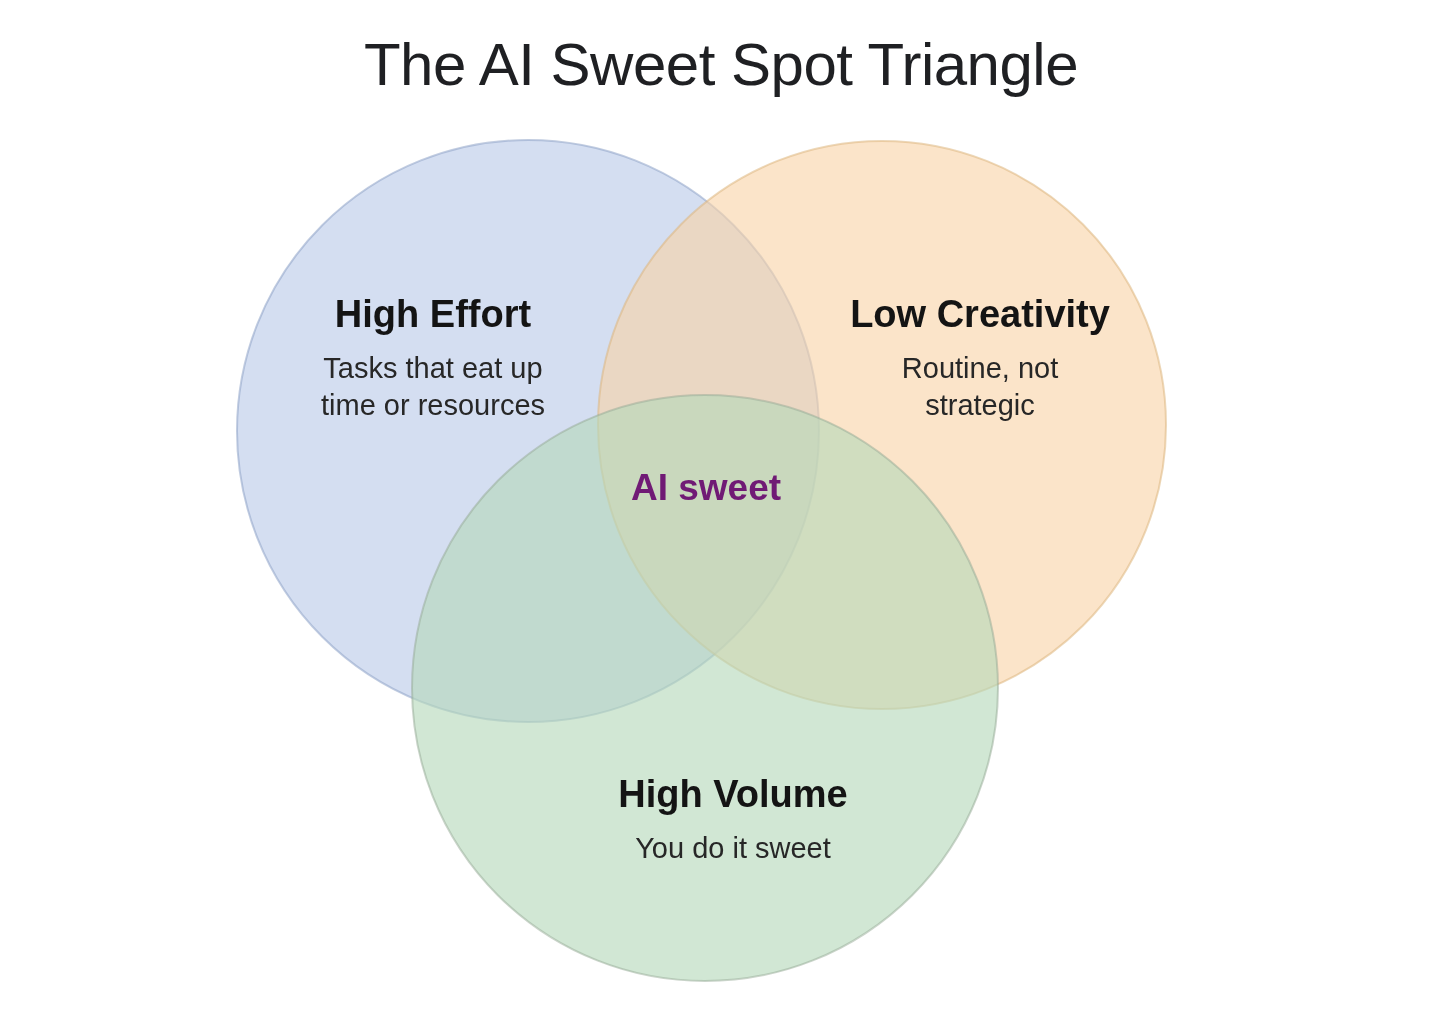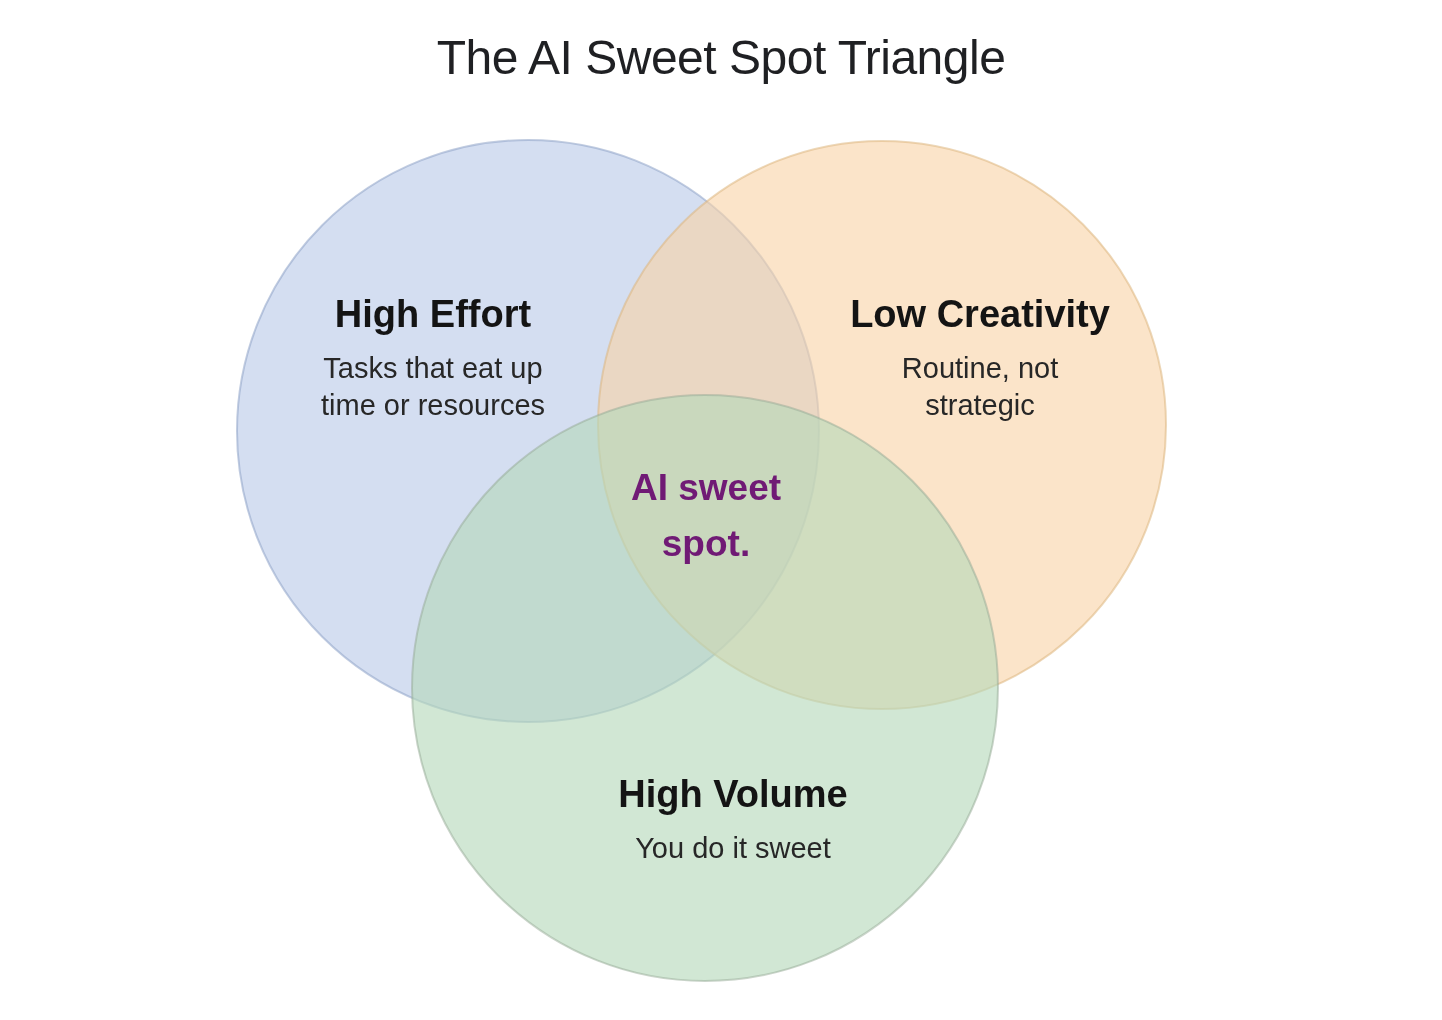--- a/index.html
+++ b/index.html
@@ -14,21 +14,21 @@
     height: 1020px;
     background: #ffffff;
     overflow: hidden;
   }
   .page-title {
     position: absolute;
     top: 30px;
     left: 0;
     width: 100%;
     text-align: center;
-    font-size: 48px;
+    font-size: 60px;
     font-weight: 400;
     color: #1f2023;
     letter-spacing: -0.5px;
   }
   .venn-svg {
     position: absolute;
     top: 0;
     left: 0;
     width: 1442px;
     height: 1020px;
@@ -89,21 +89,20 @@
   </div>
 
   <div class="label-block" style="left: 980px; top: 294px;">
     <div class="label-head">Low Creativity</div>
     <div class="label-desc">Routine, not</div>
     <div class="label-desc">strategic</div>
   </div>
 
   <div class="label-block" style="left: 706px; top: 460px;">
     <div class="center-label">AI sweet</div>
-    <div class="center-label">spot.</div>
   </div>
 
   <div class="label-block" style="left: 705px; top: 774px; margin-left: 28px;">
     <div class="label-head">High Volume</div>
     <div class="label-desc">You do it sweet</div>
   </div>
 
 </div>
 
 </body></html>

